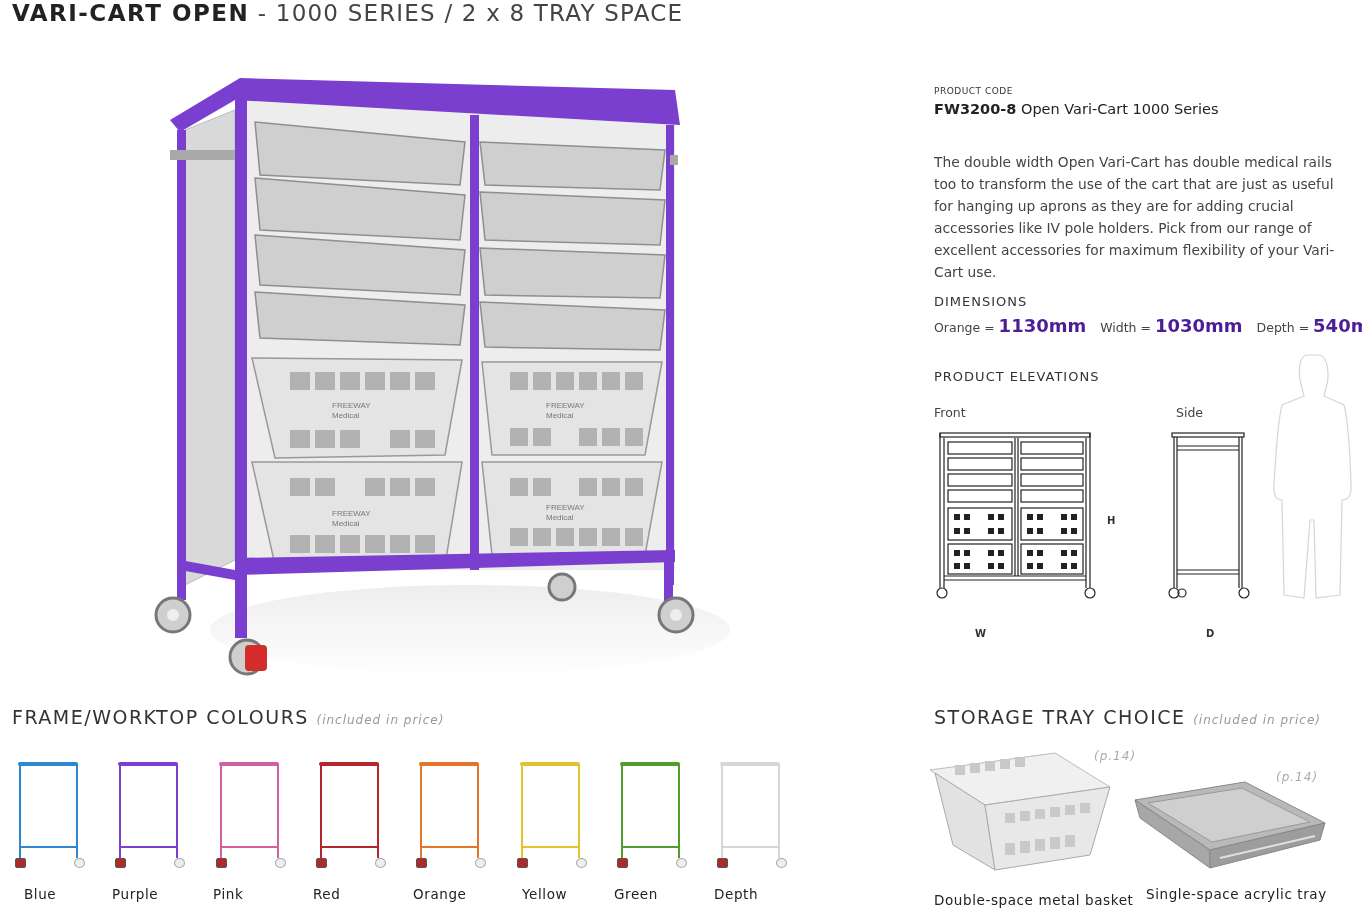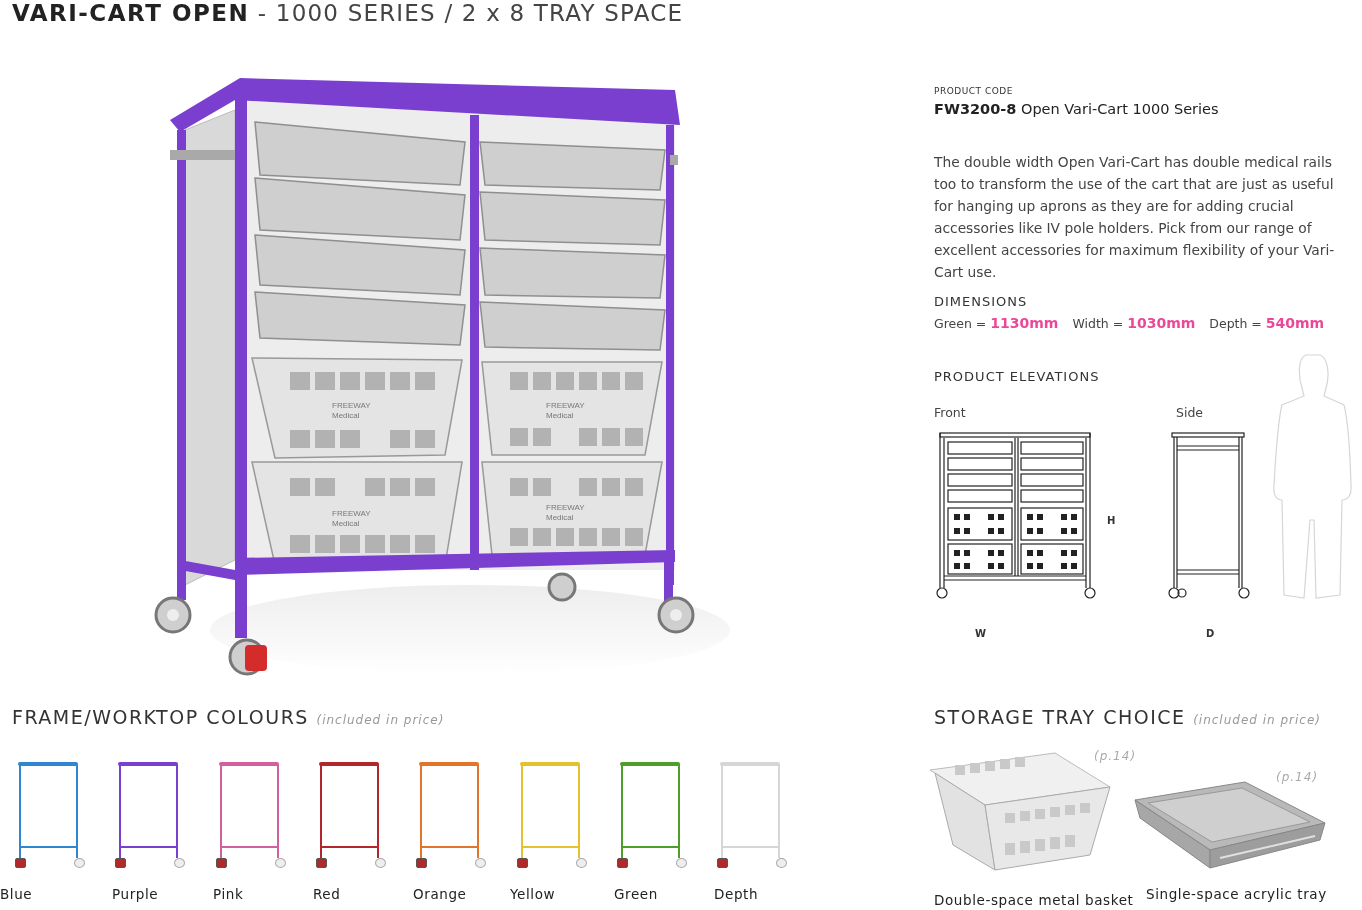--- a/index.html
+++ b/index.html
@@ -12,21 +12,21 @@
   .title .bold { font-weight: bold; letter-spacing: 1.5px; }
   .title .light { font-weight: normal; color: #444; letter-spacing: 1.2px; }
 
   
   .code-label { left: 934px; top: 86px; font-size: 9px; letter-spacing: 0.5px; color: #333; }
   .code-value { left: 934px; top: 101px; font-size: 14.5px; color: #222; white-space: nowrap; }
   .code-value b { font-weight: bold; }
   .desc { left: 934px; top: 151px; width: 410px; font-size: 13.8px; line-height: 22px; color: #444; }
   .sect-head { font-size: 13px; letter-spacing: 1px; color: #333; }
   .dims { left: 934px; top: 315px; font-size: 12.5px; color: #444; white-space: nowrap; }
-  .dims .v { font-weight: bold; font-size: 14px; color: #ec4899; }
+  .dims .v { font-weight: bold; font-size: 18px; color: #4c1d95; }
   .dims .gap { display: inline-block; width: 14px; }
   .elev-label { font-size: 12.5px; color: #444; }
   .elev-letter { font-size: 10px; font-weight: bold; color: #333; }
 
   
   .bottom-head { font-size: 19px; letter-spacing: 1.5px; color: #333; white-space: nowrap; }
   .bottom-head .note { font-size: 12px; font-style: italic; color: #999; letter-spacing: 1px; }
 
   .swatch { position: absolute; top: 760px; width: 80px; height: 112px; }
   .swatch .top { position: absolute; left: 6px; top: 2px; width: 60px; height: 4px; border-radius: 2px; }
@@ -159,21 +159,21 @@
     <rect x="105" y="575" width="22" height="26" rx="4" fill="#d42b2b"></rect>
   </g>
 </svg>
 
 <div class="abs code-label">PRODUCT CODE</div>
 <div class="abs code-value"><b>FW3200-8</b><span> Open Vari-Cart 1000 Series</span></div>
 <div class="abs desc">The double width Open Vari-Cart has double medical rails too to transform the use of the cart that are just as useful for hanging up aprons as they are for adding crucial accessories like IV pole holders. Pick from our range of excellent accessories for maximum flexibility of your Vari-Cart use.</div>
 
 <div class="abs sect-head" style="left:934px; top:294px;">DIMENSIONS</div>
 <div class="abs dims">
-  <span>Green = </span><span class="v">1130mm</span><span class="gap"></span><span>Width = </span><span class="v">1030mm</span><span class="gap"></span><span>Depth = </span><span class="v">540mm</span>
+  <span>Orange = </span><span class="v">1130mm</span><span class="gap"></span><span>Width = </span><span class="v">1030mm</span><span class="gap"></span><span>Depth = </span><span class="v">540mm</span>
 </div>
 
 <div class="abs sect-head" style="left:934px; top:369px;">PRODUCT ELEVATIONS</div>
 <div class="abs elev-label" style="left:934px; top:405px;">Front</div>
 <div class="abs elev-label" style="left:1176px; top:405px;">Side</div>
 
 <svg class="abs" style="left:932px; top:428px;" width="170" height="175" viewBox="0 0 170 175">
   <g fill="none" stroke="#222" stroke-width="1.2">
     <rect x="8" y="5" width="150" height="4"></rect>
     <line x1="8" y1="5" x2="8" y2="160"></line>
@@ -266,21 +266,21 @@
 
 <div id="swatches">
     <div class="swatch" style="left: 12px;">
       <div class="top" style="background: rgb(47, 134, 209);"></div>
       <div class="l" style="background: rgb(47, 134, 209);"></div>
       <div class="r" style="background: rgb(47, 134, 209);"></div>
       <div class="bar" style="background: rgb(47, 134, 209);"></div>
       <div class="wheel-l"></div>
       <div class="wheel-r"></div>
     </div>
-    <div class="swatch-label" style="left: 0;">Blue</div>
+    <div class="swatch-label" style="left: 24px;">Blue</div>
     <div class="swatch" style="left: 112px;">
       <div class="top" style="background: rgb(123, 63, 208);"></div>
       <div class="l" style="background: rgb(123, 63, 208);"></div>
       <div class="r" style="background: rgb(123, 63, 208);"></div>
       <div class="bar" style="background: rgb(123, 63, 208);"></div>
       <div class="wheel-l"></div>
       <div class="wheel-r"></div>
     </div>
     <div class="swatch-label" style="left: 112px;">Purple</div>
     <div class="swatch" style="left: 213px;">
@@ -311,21 +311,21 @@
     </div>
     <div class="swatch-label" style="left: 413px;">Orange</div>
     <div class="swatch" style="left: 514px;">
       <div class="top" style="background: rgb(227, 194, 46);"></div>
       <div class="l" style="background: rgb(227, 194, 46);"></div>
       <div class="r" style="background: rgb(227, 194, 46);"></div>
       <div class="bar" style="background: rgb(227, 194, 46);"></div>
       <div class="wheel-l"></div>
       <div class="wheel-r"></div>
     </div>
-    <div class="swatch-label" style="left: 510px;">Yellow</div>
+    <div class="swatch-label" style="left: 522px;">Yellow</div>
     <div class="swatch" style="left: 614px;">
       <div class="top" style="background: rgb(79, 158, 42);"></div>
       <div class="l" style="background: rgb(79, 158, 42);"></div>
       <div class="r" style="background: rgb(79, 158, 42);"></div>
       <div class="bar" style="background: rgb(79, 158, 42);"></div>
       <div class="wheel-l"></div>
       <div class="wheel-r"></div>
     </div>
     <div class="swatch-label" style="left: 614px;">Green</div>
     <div class="swatch" style="left: 714px;">

